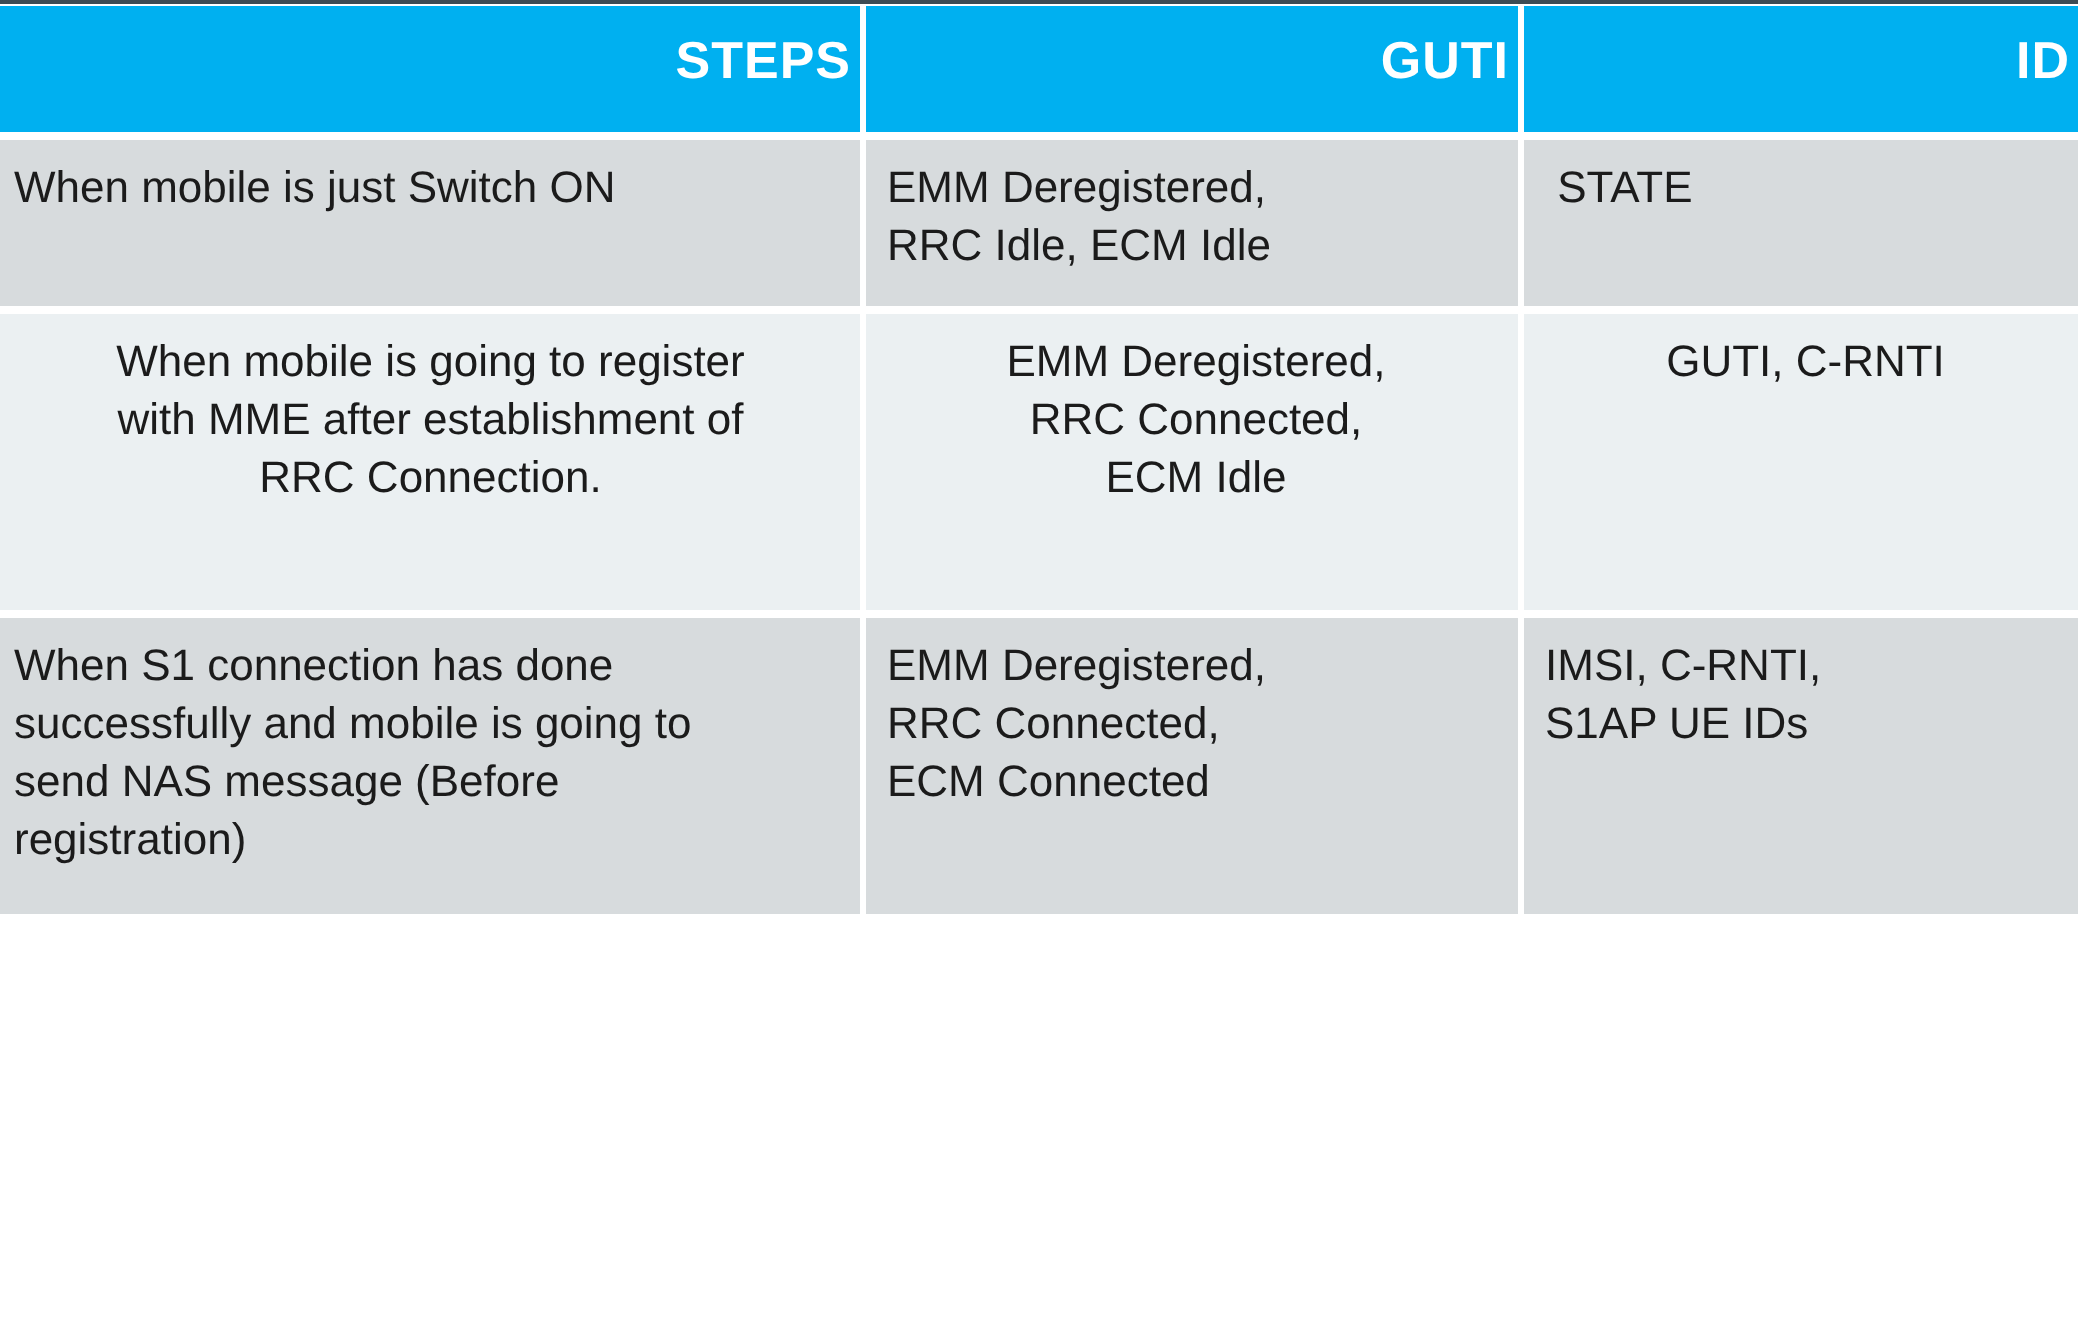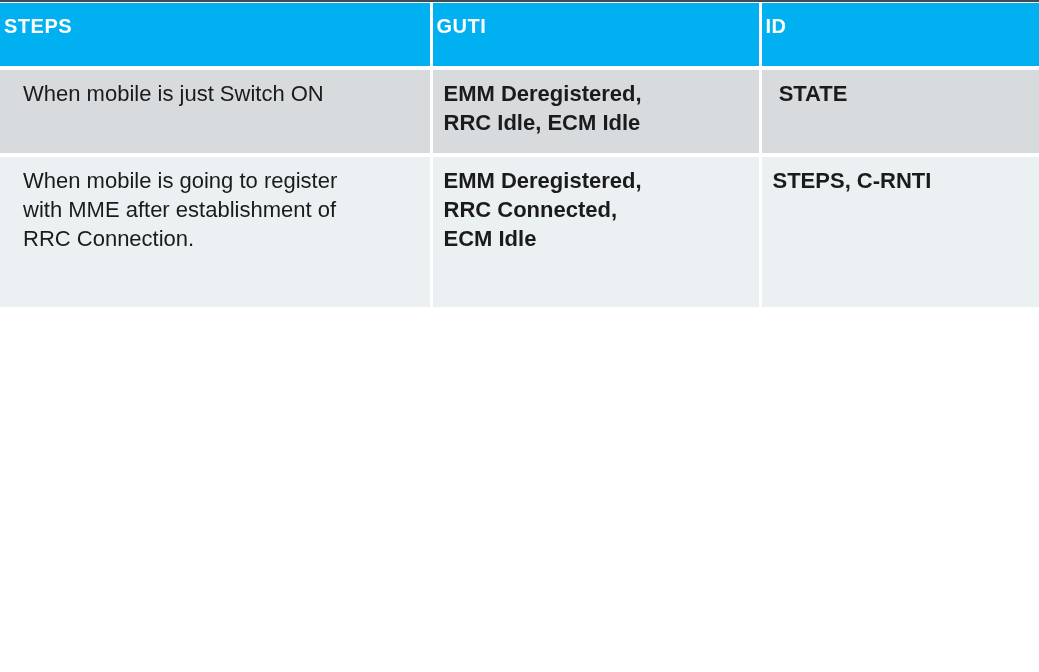--- a/index.html
+++ b/index.html
@@ -27,44 +27,44 @@
     table-layout:fixed;
     border-collapse:collapse;
     margin-top:1px;
   }
   col.c1{width:431px;}
   col.c2{width:329px;}
   col.c3{width:279px;}
   th{
     background:var(--accent);
     color:var(--header-text);
-    font-size:20px;
+    font-size:26px;
     font-weight:bold;
-    text-align:left;
+    text-align:right;
     vertical-align:top;
     padding:12px 4px 4px 4px;
     letter-spacing:0.5px;
   }
   tr.hr{height:65px;}
   td{
     vertical-align:top;
     color:var(--body-text);
     font-size:22px;
     line-height:29px;
     white-space:pre-wrap;
-    padding:9px 6px 6px 23px;
+    padding:9px 6px 6px 7px;
   }
-  td.state,td.id{padding-left:11px;font-weight:bold;}
+  td.state,td.id{padding-left:11px;}
   th,td{border-right:3px solid var(--divider);}
   th:last-child,td:last-child{border-right:none;}
   tbody td{border-top:4px solid var(--divider);}
   tr.odd td{background:var(--row-odd);}
   tr.even td{background:var(--row-even);}
   tr.r1{height:87px;}
-  tr.r2{height:152px;}
+  tr.r2{height:152px;text-align:center;}
   tr.r3{height:150px;}
   tr.r4{height:215px;}
 </style>
 </head>
 <body>
 
 <div class="stage">
   <table class="t">
     <colgroup>
       <col class="c1">
@@ -85,17 +85,28 @@
 RRC Idle, ECM Idle</td>
         <td class="id"> STATE</td>
       </tr>
       <tr class="r2 even">
         <td class="steps">When mobile is going to register
 with MME after establishment of
 RRC Connection.</td>
         <td class="state">EMM Deregistered,
 RRC Connected,
 ECM Idle</td>
-        <td class="id">STEPS, C-RNTI</td>
+        <td class="id">GUTI, C-RNTI</td>
+      </tr>
+      <tr class="r3 odd">
+        <td class="steps">When S1 connection has done
+successfully and mobile is going to
+send NAS message (Before
+registration)</td>
+        <td class="state">EMM Deregistered,
+RRC Connected,
+ECM Connected</td>
+        <td class="id">IMSI, C-RNTI,
+S1AP UE IDs</td>
       </tr>
     </tbody>
   </table>
 </div>
 
 </body></html>

